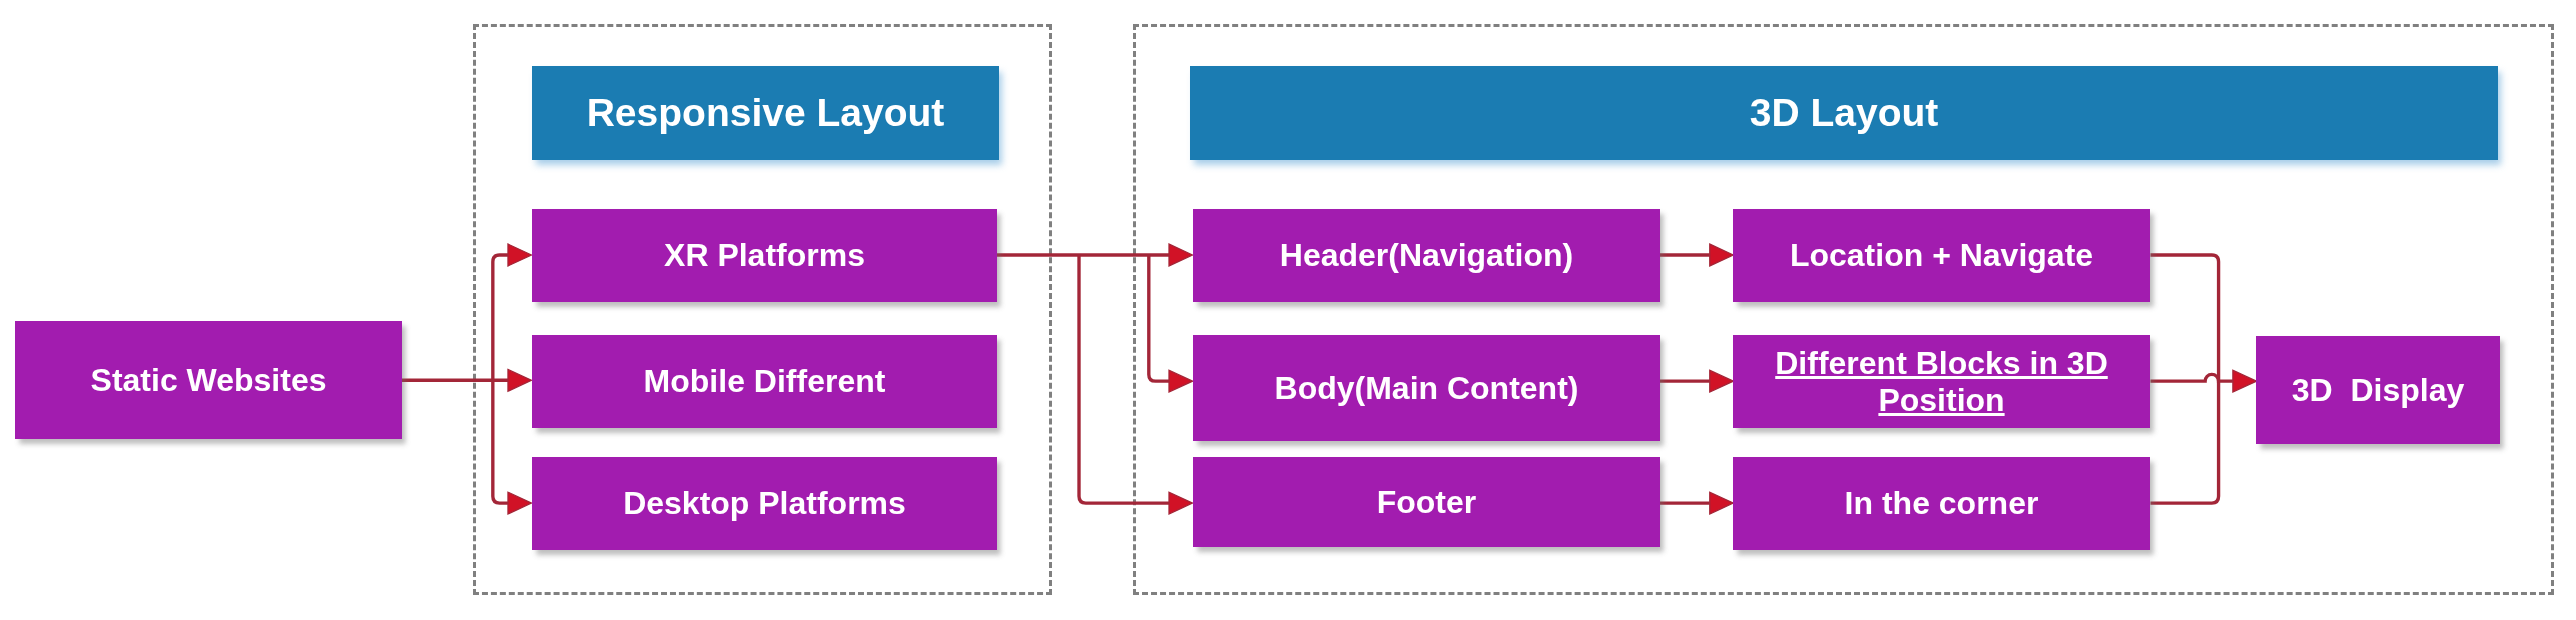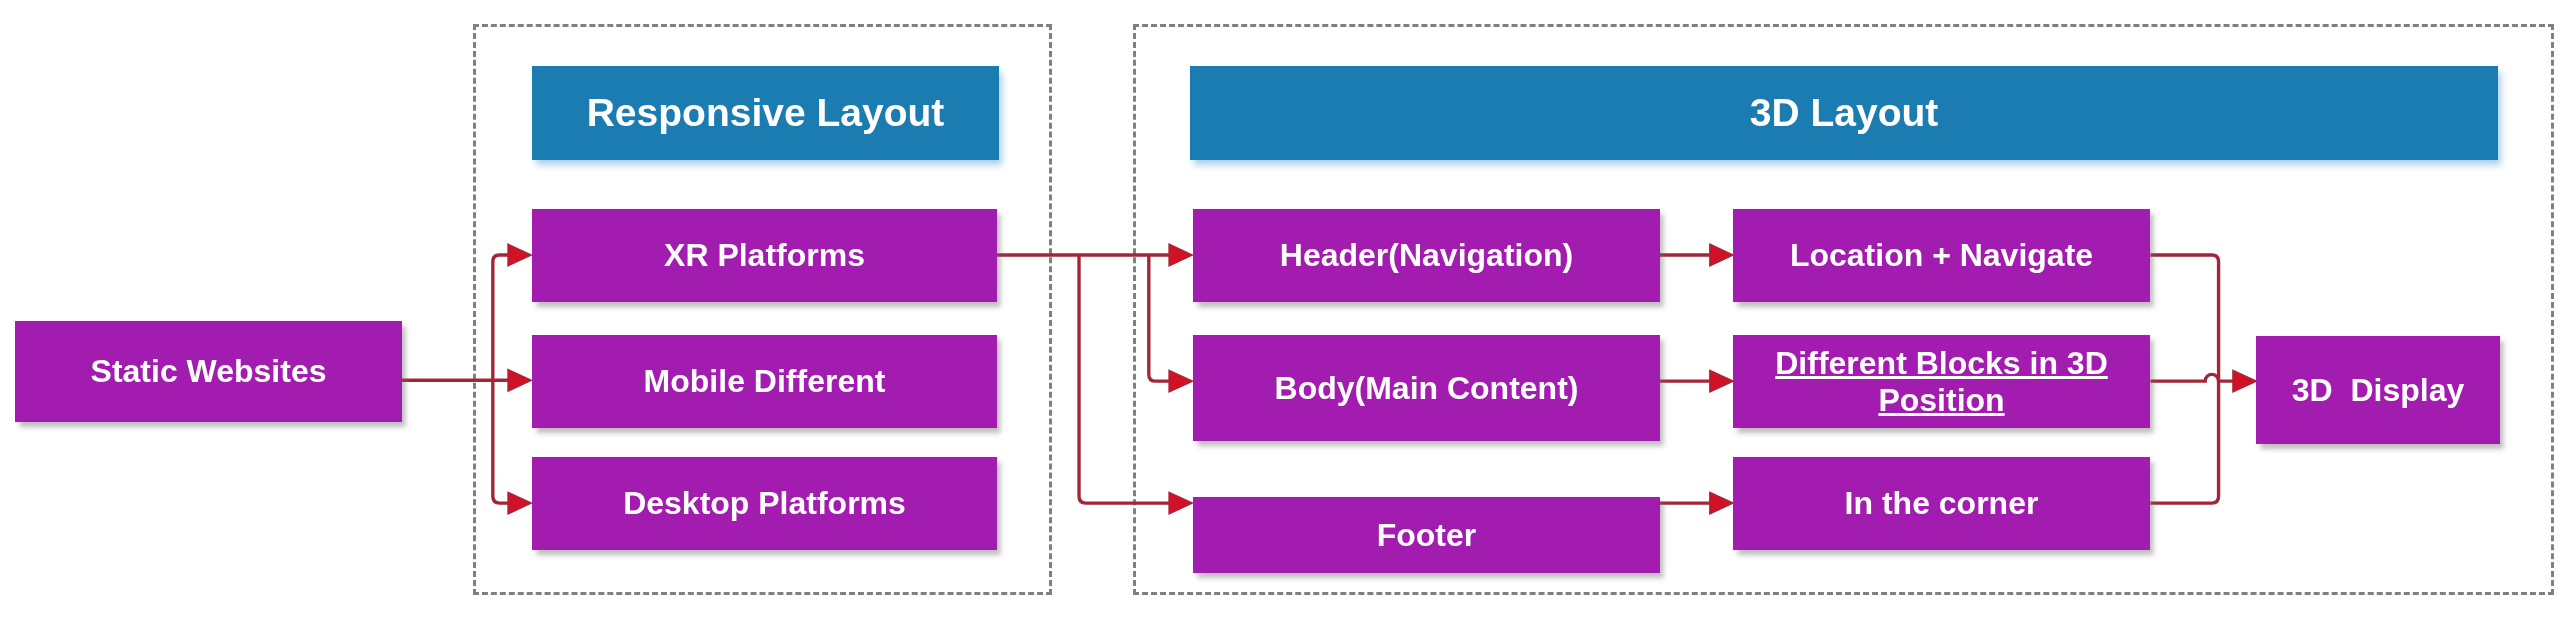--- a/index.html
+++ b/index.html
@@ -63,31 +63,31 @@
     fill: none;
   }
   .edge-arrow {
     fill: #d11226;
     stroke: #a32638;
     stroke-width: 1.5;
   }
   .pre-label { white-space: pre; }
 
   
-  #static-node       { left: 15px;   top: 321px; width: 387px;  height: 101px; }
+  #static-node       { left: 15px;   top: 321px; width: 387px;  height: 118px; }
   #resp-container    { left: 473px;  top: 24.4px;  width: 579px;  height: 571px; }
   #resp-header       { left: 532px;  top: 66px;  width: 467px;  height: 94px; }
   #xr-node           { left: 532px;  top: 209px; width: 465px;  height: 93px; }
   #mobile-node       { left: 532px;  top: 335px; width: 465px;  height: 93px; }
   #desktop-node      { left: 532px;  top: 457px; width: 465px;  height: 93px; }
   #td-container      { left: 1133px; top: 24.4px;  width: 1421px; height: 571px; }
   #td-header         { left: 1190px; top: 66px;  width: 1308px; height: 94px; }
   #headernav-node    { left: 1193px; top: 209px; width: 467px;  height: 93px; }
   #bodymain-node     { left: 1193px; top: 335px; width: 467px;  height: 106px; }
-  #footer-node       { left: 1193px; top: 457px; width: 467px;  height: 76px; margin-top: 40px; }
+  #footer-node       { left: 1193px; top: 457px; width: 467px;  height: 90px; }
   #location-node     { left: 1733px; top: 209px; width: 417px;  height: 93px; }
   #blocks-node       { left: 1733px; top: 335px; width: 417px;  height: 93px; text-decoration: underline; }
   #corner-node       { left: 1733px; top: 457px; width: 417px;  height: 93px; }
   #display-node      { left: 2256px; top: 336px; width: 244px;  height: 108px; }
 </style>
 </head>
 <body>
 
 <div class="canvas">
 

